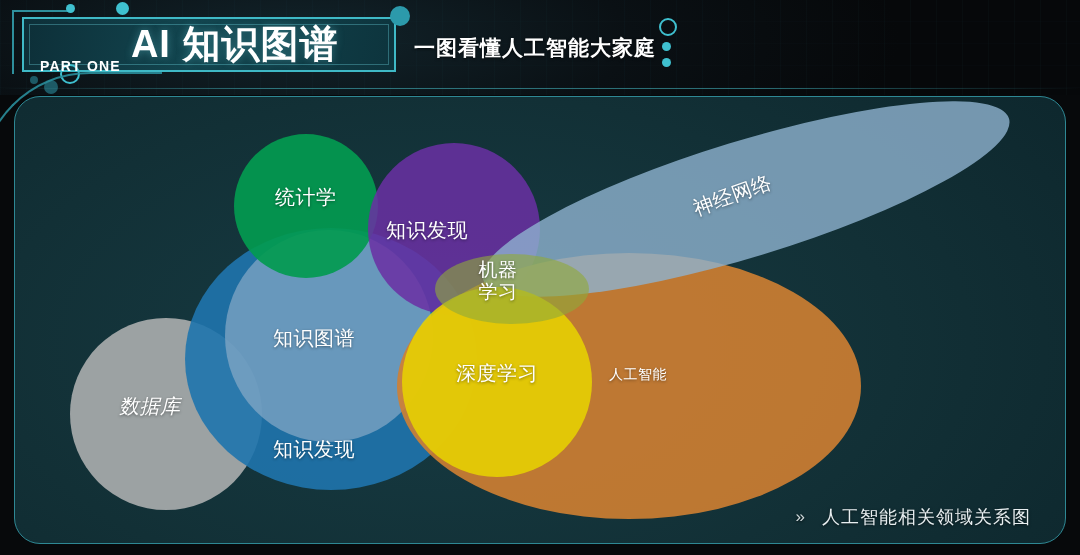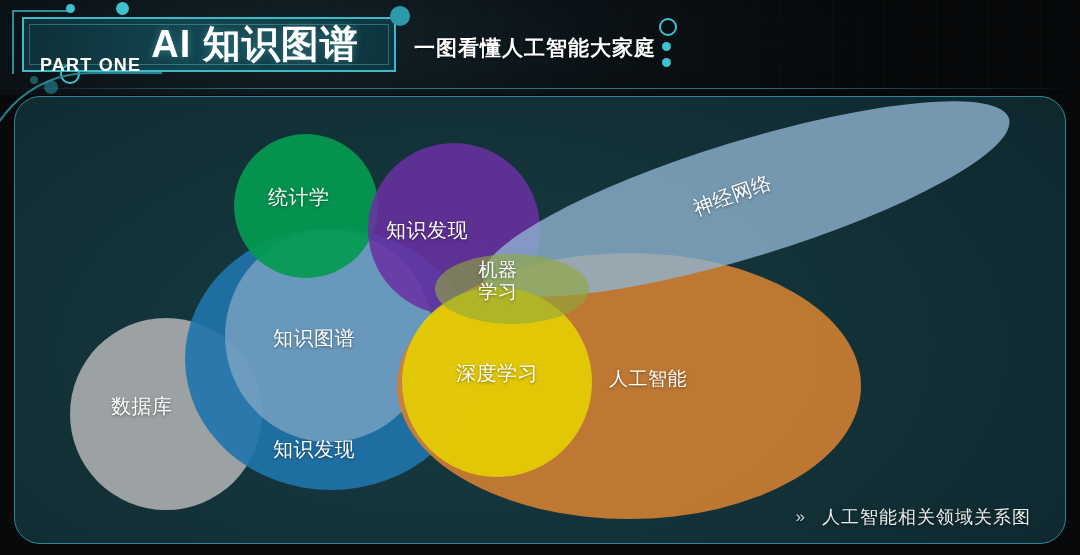--- a/index.html
+++ b/index.html
@@ -23,21 +23,21 @@
     background:linear-gradient(90deg,rgba(70,190,200,0) 0%,rgba(70,190,200,.55) 25%,rgba(70,190,200,.55) 70%,rgba(70,190,200,0) 100%);}
 
   .bracket{position:absolute;left:12px;top:10px;width:58px;height:62px;
     border-left:2px solid #2e8f9c;border-top:2px solid #2e8f9c;}
   .titlebox{position:absolute;left:22px;top:17px;width:374px;height:55px;
     border:2px solid #3fb9c6;
     background:linear-gradient(100deg,#0d2f38 0%,#12454f 45%,#0d343d 100%);
     display:flex;align-items:center;box-sizing:border-box;}
   .titlebox::after{content:"";position:absolute;left:5px;top:5px;right:5px;bottom:5px;
     border:1px solid rgba(110,215,225,.35);}
-  .part-one{color:#ffffff;font-weight:bold;font-size:18px;letter-spacing:1.2px;
+  .part-one{color:#ffffff;font-weight:bold;font-size:14px;letter-spacing:1.2px;
     margin-left:16px;font-family:"Liberation Sans",sans-serif;position:relative;z-index:2;margin-top:42px;}
   .main-title{color:#ffffff;font-weight:bold;font-size:38px;margin-left:10px;
     letter-spacing:1px;position:relative;z-index:2;
     text-shadow:0 0 8px rgba(120,230,240,.35);}
   .subtitle{position:absolute;left:414px;top:34px;color:#ffffff;font-weight:bold;
     font-size:21px;letter-spacing:1px;text-shadow:0 1px 3px rgba(0,0,0,.7);}
 
   .dot{position:absolute;border-radius:50%;}
   .dot-ring{border:2px solid #3fc0cf;background:transparent;}
   .dot-fill{background:#3fc0cf;}
@@ -114,37 +114,37 @@
 
     <div class="shape" style="left:382px;top:156px;width:464px;height:266px;background:rgba(208,127,50,.90);"></div>
 
     <div class="shape" style="left:456px;top:44px;width:550px;height:116px;background:rgba(143,179,207,.80);
                 transform:rotate(-17deg);transform-origin:50% 50%;"></div>
 
     <div class="shape" style="left:387px;top:190px;width:190px;height:190px;background:rgba(232,212,0,.86);"></div>
 
     <div class="shape" style="left:420px;top:157px;width:154px;height:70px;background:rgba(143,170,58,.62);"></div>
 
-    <span class="lbl" style="left:96px;top:296px;">数据库</span>
+    <span class="lbl" style="left:104px;top:296px;font-style:italic;">数据库</span>
 
     <span class="lbl" style="left:258px;top:339px;">知识发现</span>
 
     <span class="lbl" style="left:258px;top:228px;">知识图谱</span>
 
-    <span class="lbl" style="left:253px;top:87px;">统计学</span>
+    <span class="lbl" style="left:260px;top:87px;">统计学</span>
 
     <span class="lbl" style="left:371px;top:120px;">知识发现</span>
 
     <span class="lbl small two" style="left:456px;top:162px;width:70px;">
       <span style="display:block;white-space:normal;width:54px;">机器学习</span>
     </span>
 
     <span class="lbl" style="left:441px;top:263px;">深度学习</span>
 
-    <span class="lbl" style="left:594px;top:269px;font-size:19px;">人工智能</span>
+    <span class="lbl" style="left:594px;top:269px;font-size:14px;">人工智能</span>
 
     <span class="lbl" style="left:679px;top:99px;transform:rotate(-20deg);transform-origin:0 50%;">神经网络</span>
 
     <div class="caption">
       <span class="chev">»</span>
       <span>人工智能相关领域关系图</span>
     </div>
   </div>
 </div>
 

